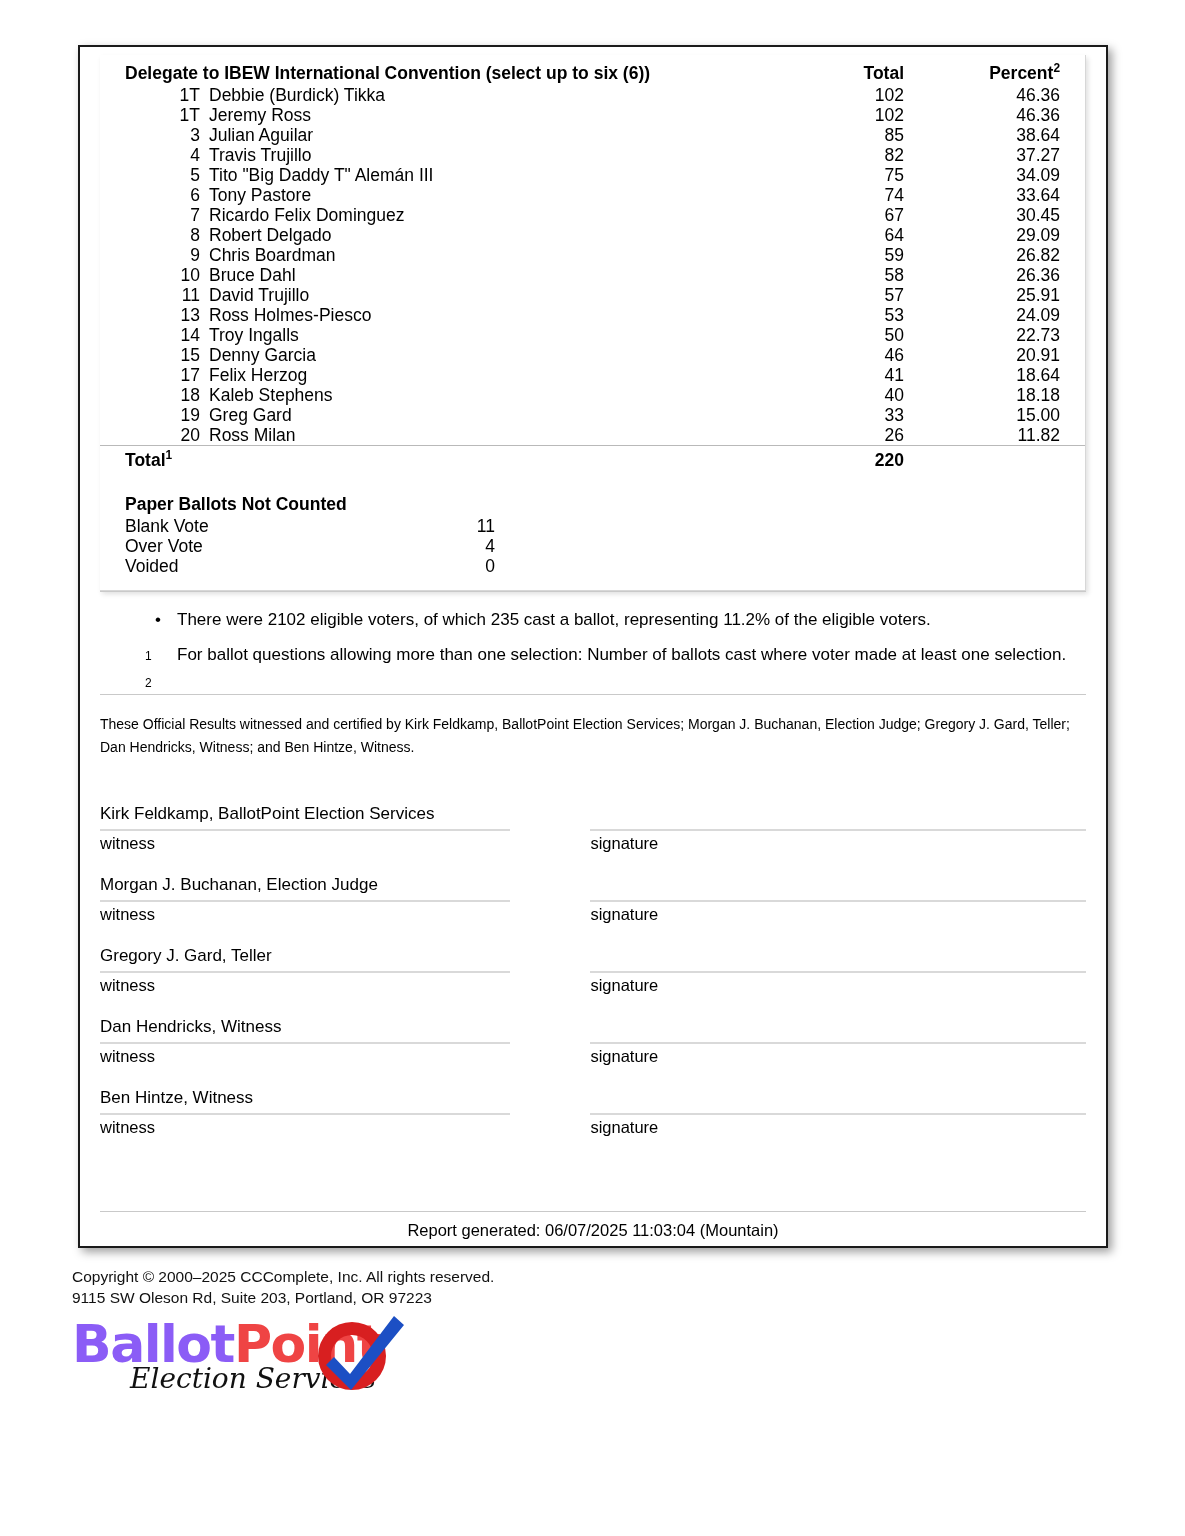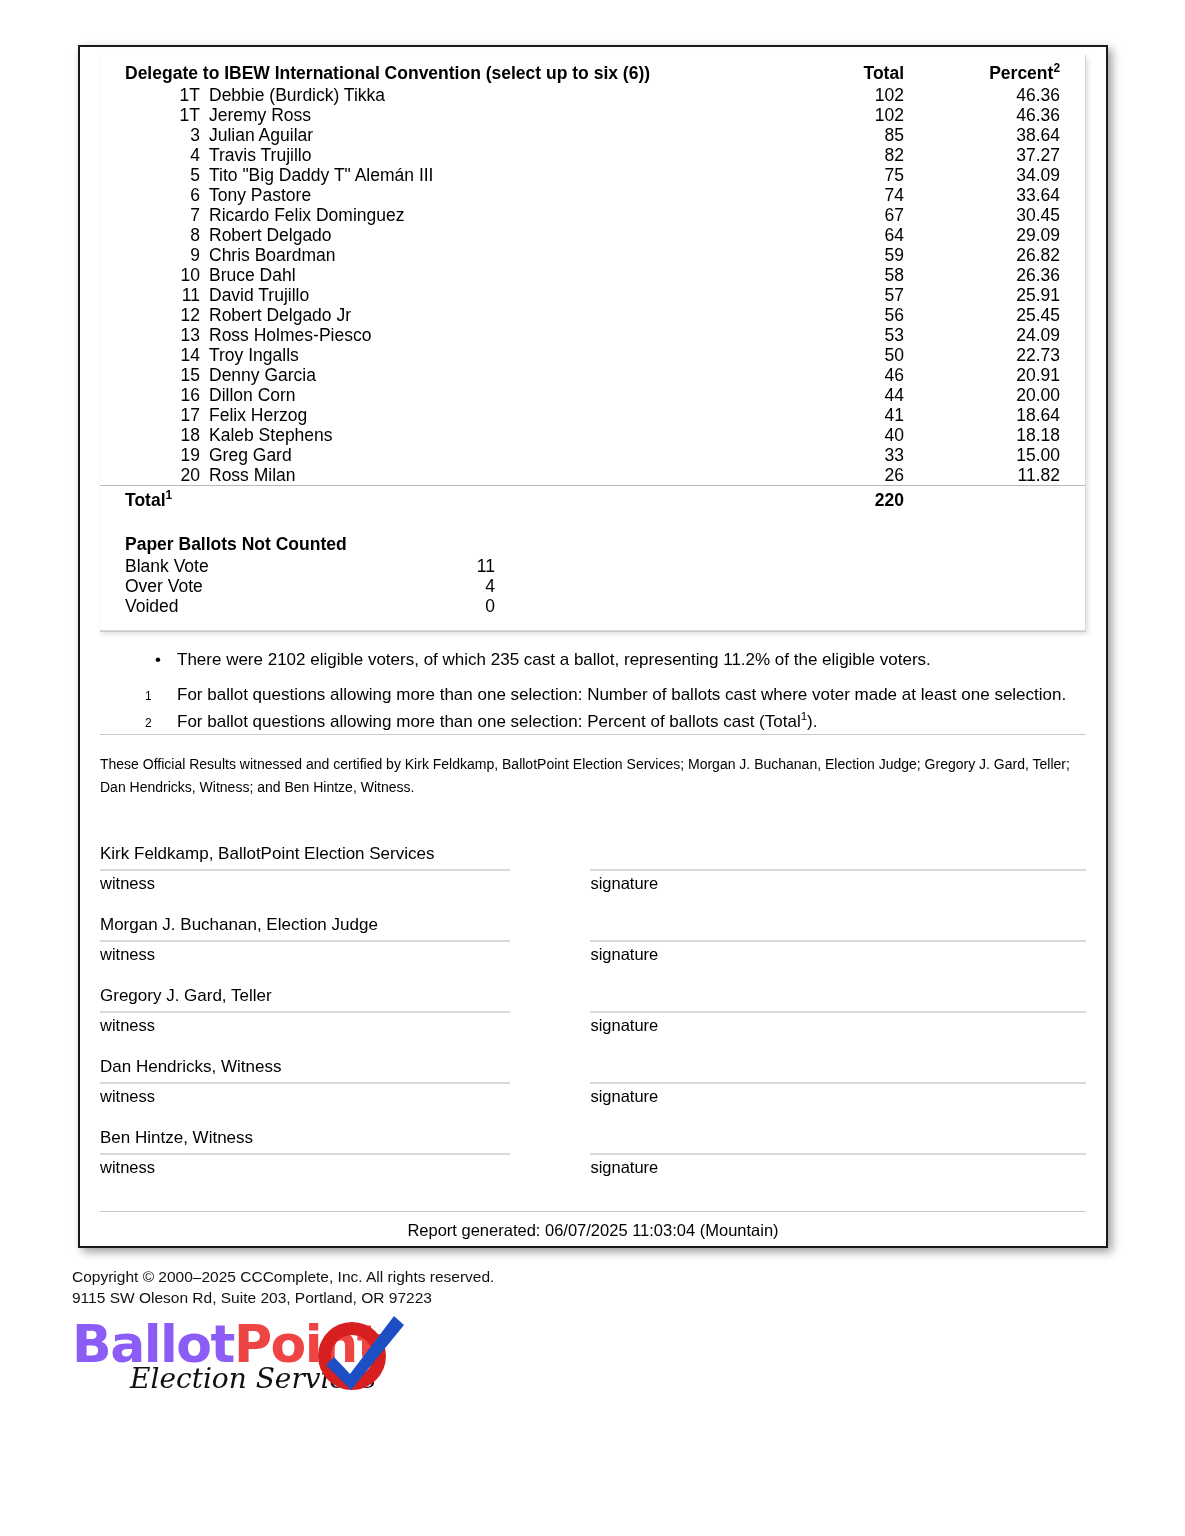--- a/index.html
+++ b/index.html
@@ -294,48 +294,36 @@
               <td class="col-total">58</td>
               <td class="col-pct">26.36</td>
             </tr>
             <tr>
               <td class="col-rank">11</td>
               <td class="col-name">David Trujillo</td>
               <td class="col-total">57</td>
               <td class="col-pct">25.91</td>
             </tr>
             <tr>
-              <td class="col-rank">12</td>
-              <td class="col-name">Robert Delgado Jr</td>
-              <td class="col-total">56</td>
-              <td class="col-pct">25.45</td>
-            </tr>
-            <tr>
               <td class="col-rank">13</td>
               <td class="col-name">Ross Holmes-Piesco</td>
               <td class="col-total">53</td>
               <td class="col-pct">24.09</td>
             </tr>
             <tr>
               <td class="col-rank">14</td>
               <td class="col-name">Troy Ingalls</td>
               <td class="col-total">50</td>
               <td class="col-pct">22.73</td>
             </tr>
             <tr>
               <td class="col-rank">15</td>
               <td class="col-name">Denny Garcia</td>
               <td class="col-total">46</td>
               <td class="col-pct">20.91</td>
-            </tr>
-            <tr>
-              <td class="col-rank">16</td>
-              <td class="col-name">Dillon Corn</td>
-              <td class="col-total">44</td>
-              <td class="col-pct">20.00</td>
             </tr>
             <tr>
               <td class="col-rank">17</td>
               <td class="col-name">Felix Herzog</td>
               <td class="col-total">41</td>
               <td class="col-pct">18.64</td>
             </tr>
             <tr>
               <td class="col-rank">18</td>
               <td class="col-name">Kaleb Stephens</td>
@@ -391,21 +379,20 @@
       <div class="note-bullet">
         <span class="dot">•</span>
         <span>There were 2102 eligible voters, of which 235 cast a ballot, representing 11.2% of the eligible voters.</span>
       </div>
       <div class="note-fn">
         <span class="marker">1</span>
         <span class="body">For ballot questions allowing more than one selection: Number of ballots cast where voter made at least one selection.</span>
       </div>
       <div class="note-fn tight">
         <span class="marker">2</span>
-        <span class="body"><span>For ballot questions allowing more than one selection: Percent of ballots cast (Total</span><sup>1</sup><span>).</span></span>
       </div>
     </div>
 
     <hr class="rule rule-2">
 
     <div class="certify">These Official Results witnessed and certified by Kirk Feldkamp, BallotPoint Election Services; Morgan J. Buchanan, Election Judge; Gregory J. Gard, Teller; Dan Hendricks, Witness; and Ben Hintze, Witness.</div>
 
     <div class="sig-area" id="sig-area">
         <div class="sig-block">
           <div class="sig-col">

